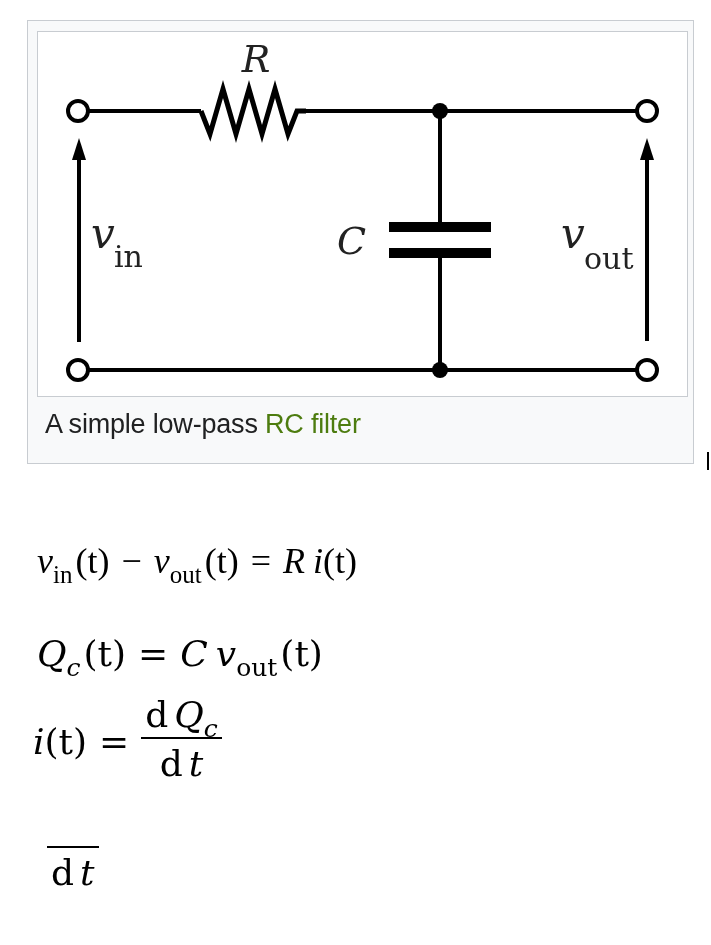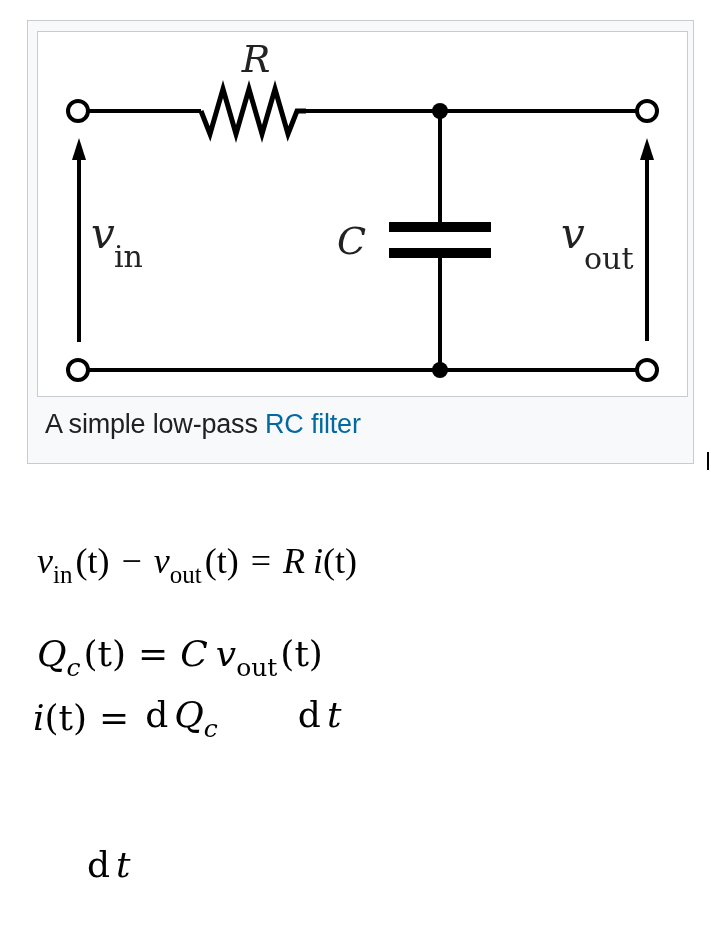--- a/index.html
+++ b/index.html
@@ -12,38 +12,38 @@
   .thumb-inner {
     position: absolute; left: 9px; top: 10px; width: 651px; height: 366px;
     background: #ffffff; border: 1px solid #c8ccd1; box-sizing: border-box;
   }
   .circuit { position: absolute; left: 0; top: 0; }
   .caption {
     position: absolute; left: 17px; top: 388px;
     font-family: "Liberation Sans", sans-serif; font-size: 27px; color: #202122;
     letter-spacing: -0.2px; white-space: nowrap;
   }
-  .caption a { color: #0369a1; text-decoration: none; cursor: pointer; }
+  .caption a { color: #4d7c0f; text-decoration: none; cursor: pointer; }
 
   .caret {
     position: absolute; left: 707px; top: 452px; width: 2px; height: 18px; background: #000;
   }
 
   .math {
     position: absolute; font-family: "DejaVu Serif", "Liberation Serif", serif;
     font-size: 36px; color: #000; white-space: nowrap; line-height: 1;
   }
   .mi { font-style: italic; }
   .mrm { font-style: normal; }
   .sub { font-size: 25px; position: relative; top: 10px; font-style: normal; }
   .subi { font-size: 25px; position: relative; top: 10px; font-style: italic; }
   .op { padding: 0 12px; }
   .frac {
-    display: inline-flex; flex-direction: row; align-items: center;
-    vertical-align: middle; position: relative; top: -6px; gap: 36px;
+    display: inline-flex; flex-direction: column; align-items: center;
+    vertical-align: middle; position: relative; top: -6px;
   }
   .frac .num, .frac .den { display: block; padding: 0 4px; line-height: 1.15; }
   .frac .bar { display: block; align-self: stretch; height: 2px; background: #000; margin: 2px 0 4px 0; }
 </style>
 </head>
 <body>
 
 <div class="thumb">
   <div class="thumb-inner">
     <svg class="circuit" width="649" height="364" viewBox="37 31 649 364">

